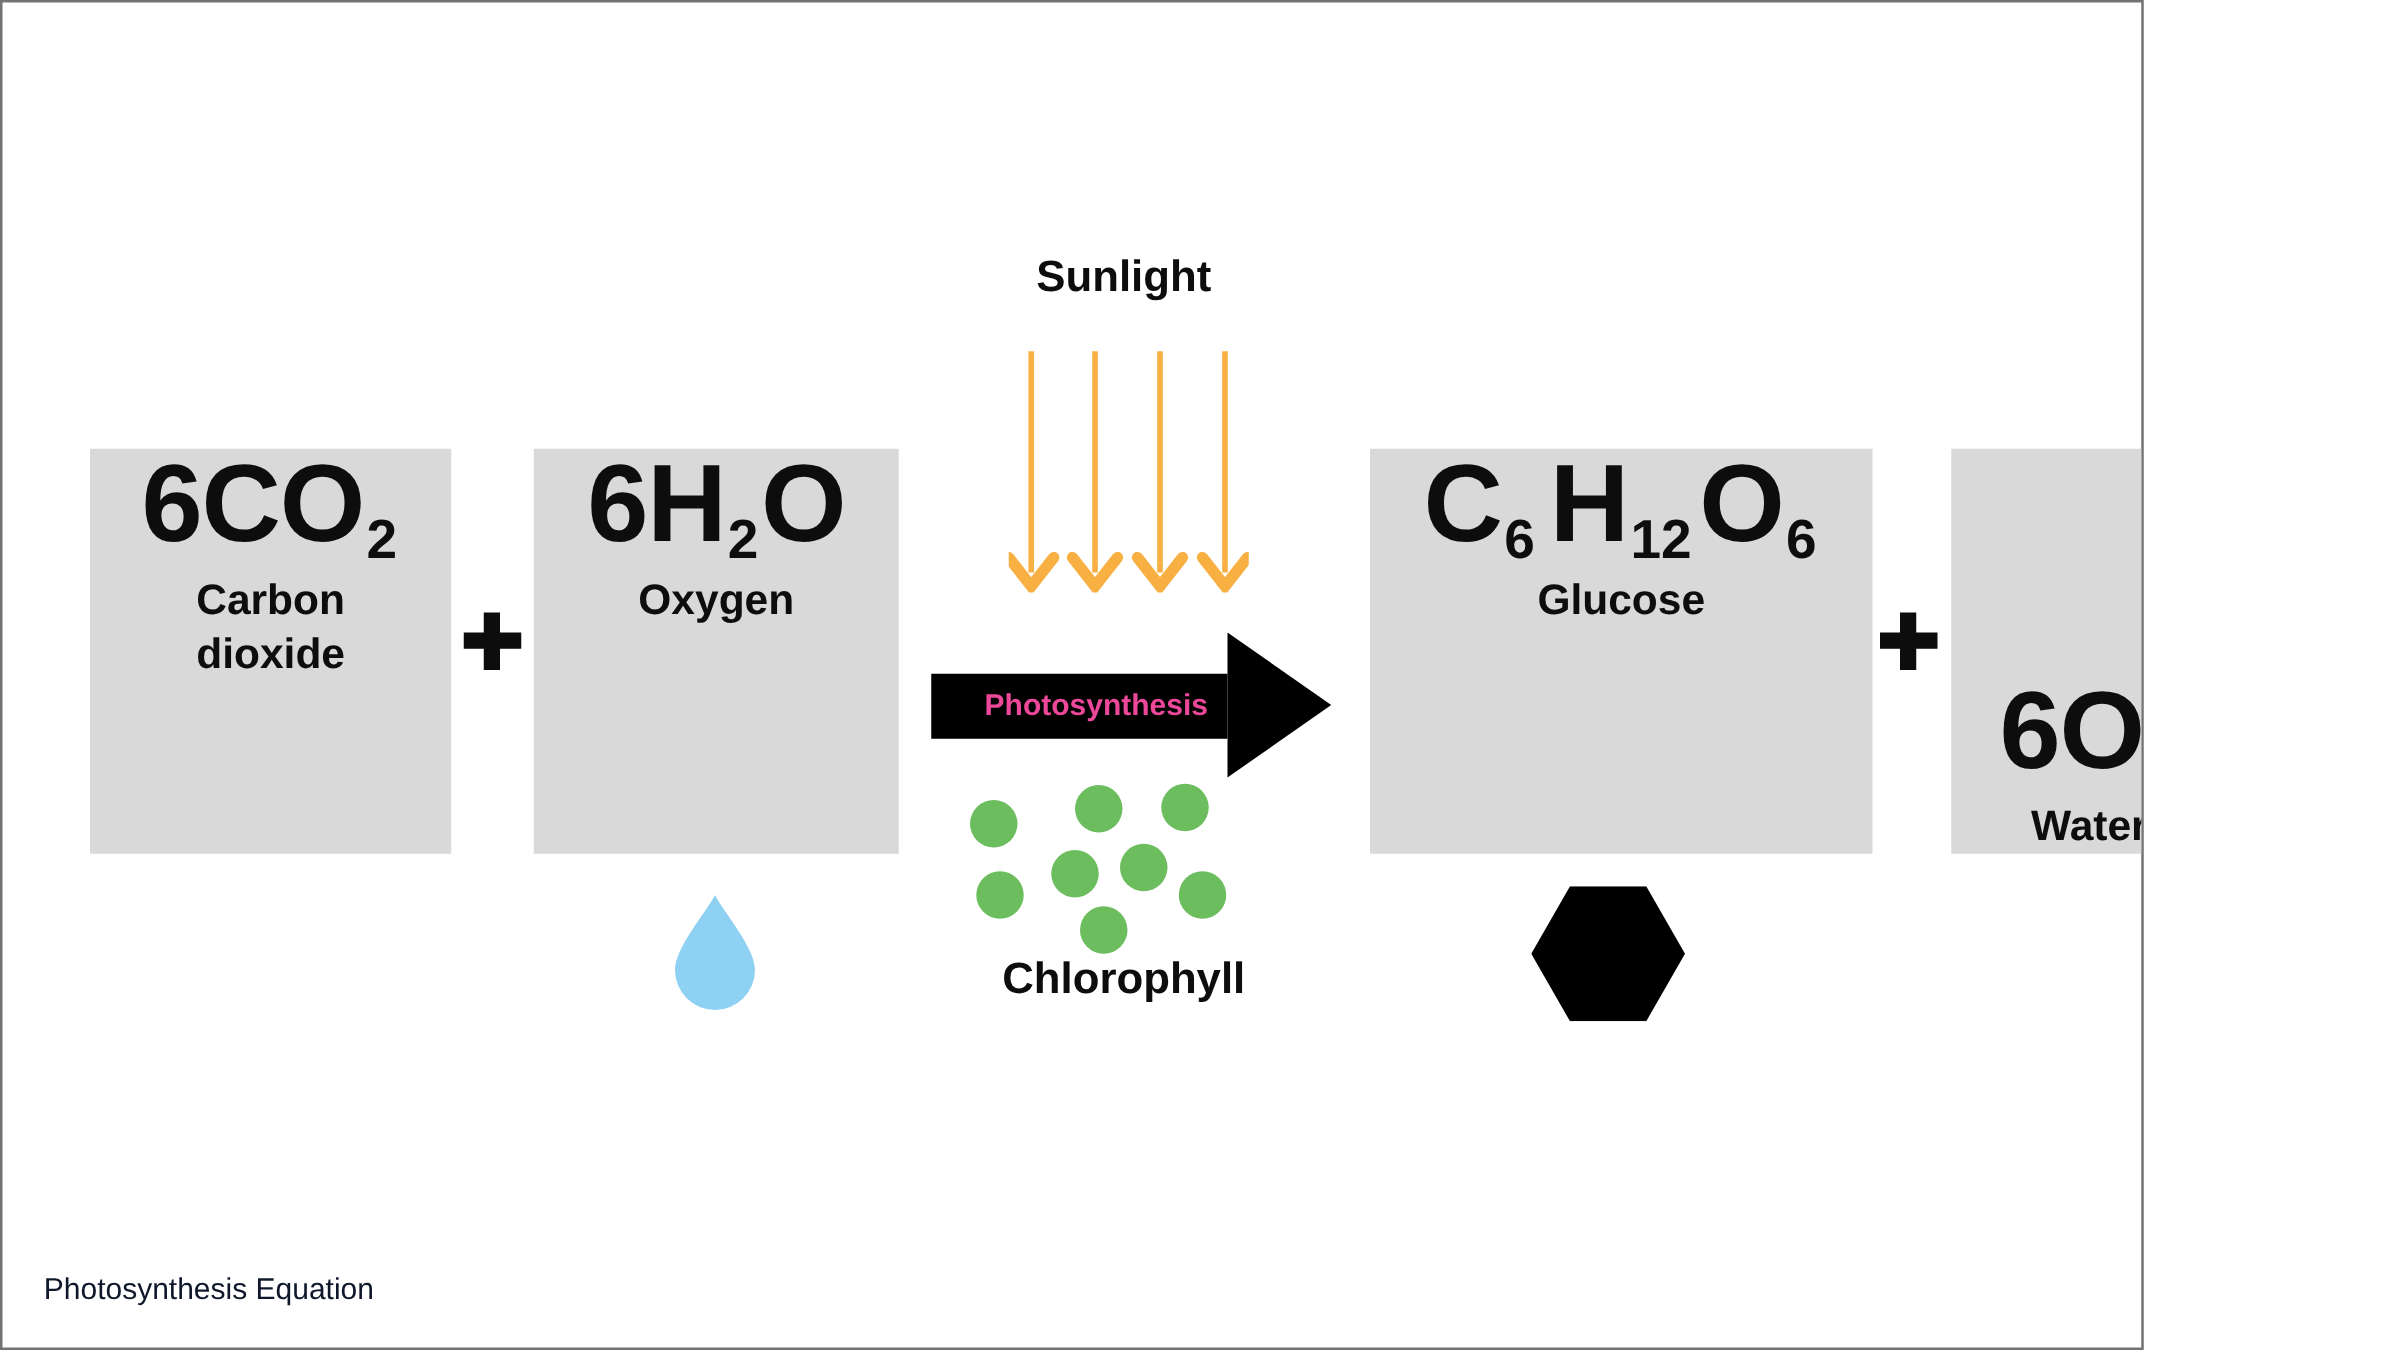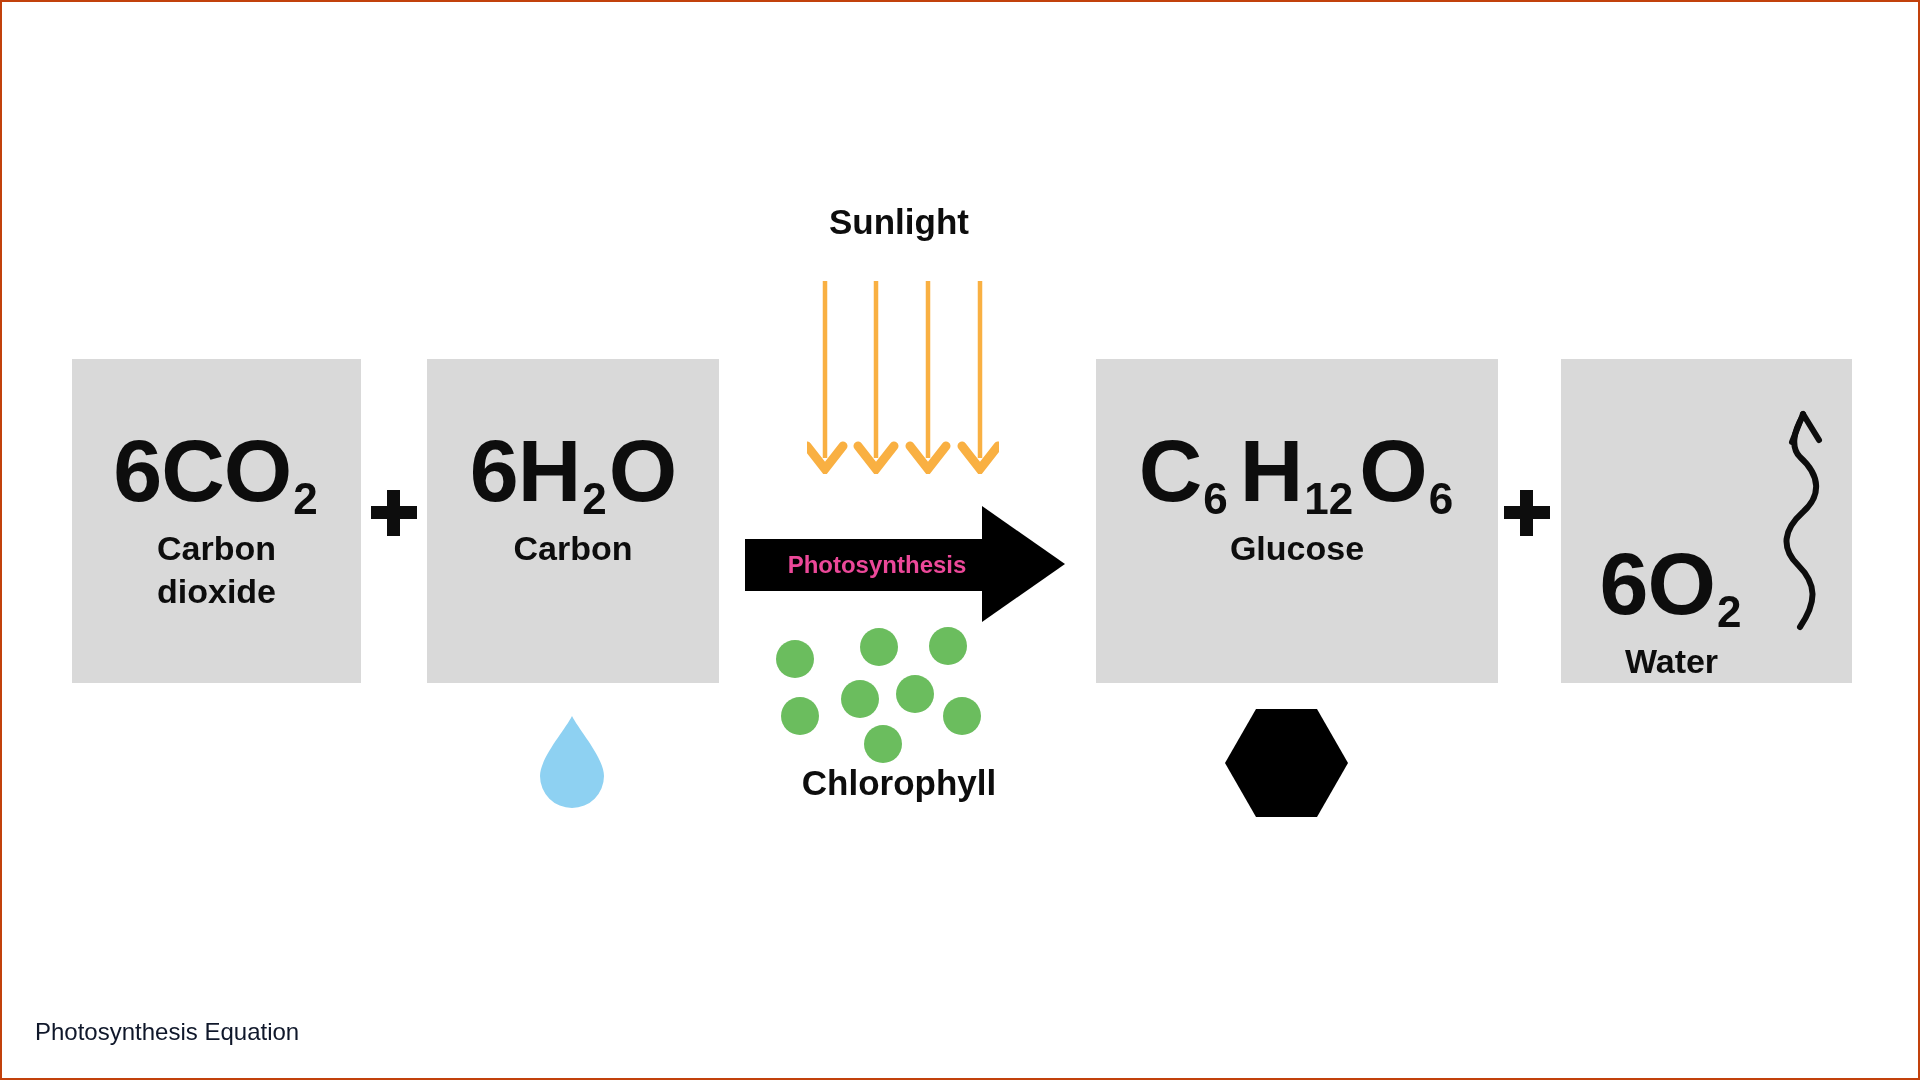--- a/index.html
+++ b/index.html
@@ -1,30 +1,30 @@
 <!DOCTYPE html>
 <html><head>
 <meta charset="utf-8">
 <style>
   html,body{margin:0;padding:0;background:#fff;}
   .frame{
-    position:relative;width:1920px;height:1080px;box-sizing:border-box;
-    border:2px solid #c2410c;background:#ffffff;overflow:hidden;
+    position:relative;width:1715px;height:1080px;box-sizing:border-box;
+    border:2px solid #737373;background:#ffffff;overflow:hidden;
     font-family:"Liberation Sans", sans-serif;color:#0d0d0d;
   }
   
   .float-label{position:absolute;transform:translateX(-50%);font-weight:bold;
     font-size:35px;line-height:1.2;white-space:nowrap;}
   #sunlight-label{left:897px;top:199px;}
   #chlorophyll-label{left:897px;top:760px;text-align:right;}
   .caption{position:absolute;left:33px;top:1016px;font-size:24px;font-weight:400;color:#0f172a;}
   
   .box{position:absolute;top:357px;height:324px;background:#D9D9D9;
     display:flex;flex-direction:column;align-items:center;
-    padding-top:68px;box-sizing:border-box;}
+    box-sizing:border-box;}
   #box-co2{left:70px;width:289px;}
   #box-h2o{left:425px;width:292px;}
   #box-glucose{left:1094px;width:402px;}
   #box-o2{left:1559px;width:291px;padding-right:70px;justify-content:flex-end;}
   .formula{font-size:88px;font-weight:bold;line-height:1;letter-spacing:-1px;white-space:nowrap;}
   .formula .sub{font-size:0.5em;position:relative;top:0.30em;margin:0 2px;letter-spacing:0;}
   .formula .grp{margin-left:10px;}
   .formula .grp2{margin-left:4px;}
   .box-label{font-size:34px;font-weight:bold;line-height:1.26;margin-top:12px;
     text-align:center;max-width:212px;}
@@ -82,21 +82,21 @@
   </div>
 
   <div class="plus" id="plus-1">
     <span class="sr">+</span>
     <span class="bar-h"></span>
       <span class="bar-v"></span>
   </div>
 
   <div class="box" id="box-h2o">
     <div class="formula"><span>6H</span><span class="sub">2</span><span>O</span></div>
-    <div class="box-label">Carbon</div>
+    <div class="box-label">Oxygen</div>
   </div>
 
   <div class="process-arrow">
     <div class="arrow-shaft"></div>
     <div class="arrow-head"></div>
     <div class="arrow-label">Photosynthesis</div>
   </div>
 
   <div>
     <span class="dot" style="left:793px;top:657px;"></span>

